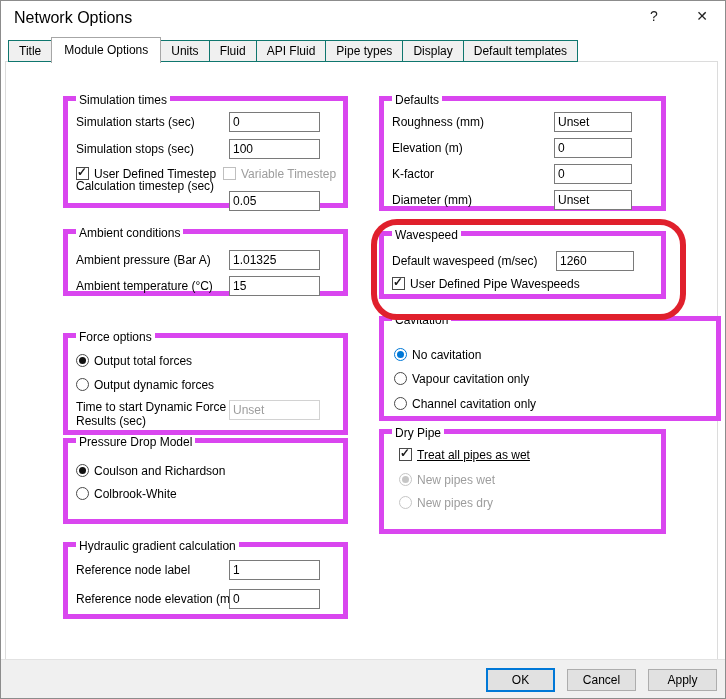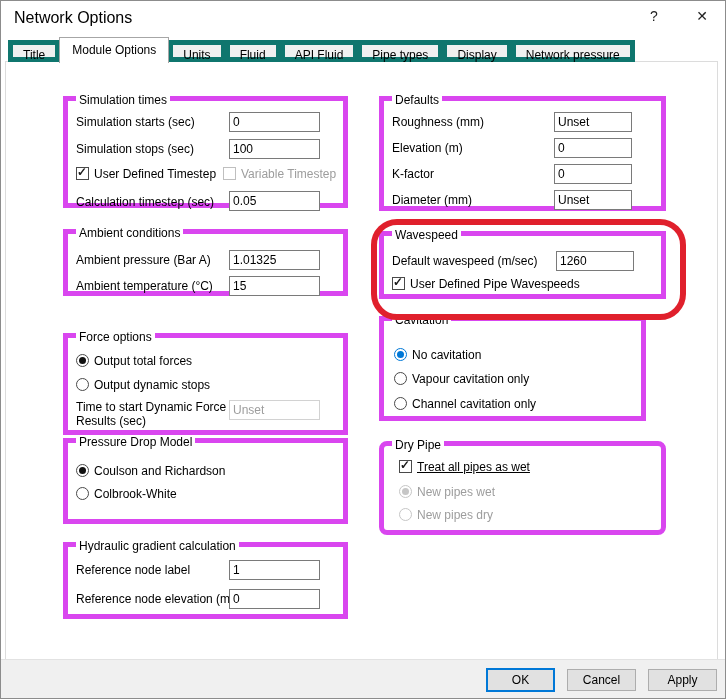--- a/index.html
+++ b/index.html
@@ -10,21 +10,21 @@
     overflow:hidden;
   }
   
   .titlebar{position:absolute;left:0;top:0;width:100%;height:30px;background:#fff;}
   .title-text{position:absolute;left:13px;top:8px;font-size:16px;white-space:nowrap;}
   .winbtn{position:absolute;top:3px;width:34px;height:24px;text-align:center;line-height:24px;font-size:14px;color:#222;cursor:default;}
   .winbtn.help{left:636px;}
   .winbtn.close{left:684px;}
   
   .tabs{position:absolute;left:7px;top:37px;height:24px;display:flex;align-items:flex-end;z-index:3;}
-  .tab{height:22px;line-height:21px;padding:0 10px;background:#f0f0f0;border:5px solid #0f766e;box-sizing:border-box;margin-left:-1px;white-space:nowrap;cursor:default;}
+  .tab{height:22px;line-height:21px;padding:0 10px;background:#f0f0f0;border:1px solid #0f766e;box-sizing:border-box;margin-left:-1px;white-space:nowrap;cursor:default;}
   .tab:first-child{margin-left:0;}
   .tab.active{height:26px;line-height:25px;padding:0 12px;background:#fff;border:1px solid #a6a6a6;border-bottom:none;margin-bottom:-1px;z-index:4;position:relative;}
   
   .panel{position:absolute;left:4px;top:60px;width:713px;height:599px;background:#fff;border:1px solid #dcdcdc;box-sizing:border-box;z-index:1;}
   
   .group{position:absolute;border:5px solid #d946ef;box-sizing:border-box;z-index:2;}
   .gtitle{position:absolute;top:-8px;left:8px;background:#fff;padding:0 3px;line-height:15px;white-space:nowrap;}
   .lbl{position:absolute;line-height:14px;white-space:nowrap;}
   .lbl.dis{color:#9d9d9d;text-align:right;}
   .lbl.wrap{white-space:normal;}
@@ -61,55 +61,55 @@
   </div>
 
   <div class="tabs">
     <div class="tab">Title</div>
     <div class="tab active">Module Options</div>
     <div class="tab">Units</div>
     <div class="tab">Fluid</div>
     <div class="tab">API Fluid</div>
     <div class="tab">Pipe types</div>
     <div class="tab">Display</div>
-    <div class="tab">Network pressure</div>
+    <div class="tab">Default templates</div>
   </div>
 
   <div class="panel"></div>
 
   <div class="group" style="left:62px;top:95px;width:285px;height:112px;">
     <span class="gtitle">Simulation times</span>
     <span class="lbl" style="left:8px;top:14px;">Simulation starts (sec)</span>
     <input class="tb" style="left: 161px; top: 11px; width: 91px;" readonly="" value="0">
     <span class="lbl" style="left:8px;top:41px;">Simulation stops (sec)</span>
     <input class="tb" style="left: 161px; top: 38px; width: 91px;" readonly="" value="100">
     <span class="cb" style="left:8px;top:66px;">
         <span class="mark">✓</span>
       </span>
     <span class="lbl" style="left:26px;top:66px;">User Defined Timestep</span>
     <span class="cb dis" style="left:155px;top:66px;"></span>
     <span class="lbl dis" style="left:173px;top:66px;">Variable Timestep</span>
-    <span class="lbl" style="left:8px;top:94px;text-align:center;">Calculation timestep (sec)</span>
+    <span class="lbl" style="left:8px;top:78px;text-align:center;">Calculation timestep (sec)</span>
     <input class="tb" style="left: 161px; top: 90px; width: 91px;" readonly="" value="0.05">
   </div>
 
   <div class="group" style="left:62px;top:228px;width:285px;height:67px;">
     <span class="gtitle">Ambient conditions</span>
     <span class="lbl" style="left:8px;top:19px;">Ambient pressure (Bar A)</span>
     <input class="tb" style="left: 161px; top: 16px; width: 91px;" readonly="" value="1.01325">
     <span class="lbl" style="left:8px;top:45px;">Ambient temperature (°C)</span>
     <input class="tb" style="left: 161px; top: 42px; width: 91px;" readonly="" value="15">
   </div>
 
   <div class="group" style="left:62px;top:316px;width:285px;height:102px;margin-top:16px;">
     <span class="gtitle">Force options</span>
     <span class="radio sel" style="left:8px;top:16px;"></span>
     <span class="lbl" style="left:26px;top:16px;">Output total forces</span>
     <span class="radio" style="left:8px;top:40px;"></span>
-    <span class="lbl" style="left:26px;top:40px;">Output dynamic stops</span>
+    <span class="lbl" style="left:26px;top:40px;">Output dynamic forces</span>
     <span class="lbl wrap" style="left:8px;top:62px;width:152px;">Time to start Dynamic Force Results (sec)</span>
     <input class="tb dis" style="left: 161px; top: 62px; width: 91px;" readonly="" value="Unset">
   </div>
 
   <div class="group" style="left:62px;top:437px;width:285px;height:86px;">
     <span class="gtitle">Pressure Drop Model</span>
     <span class="radio sel" style="left:8px;top:21px;"></span>
     <span class="lbl" style="left:26px;top:21px;">Coulson and Richardson</span>
     <span class="radio" style="left:8px;top:44px;"></span>
     <span class="lbl" style="left:26px;top:44px;">Colbrook-White</span>
@@ -140,31 +140,31 @@
     <span class="lbl" style="left:8px;top:18px;">Default wavespeed (m/sec)</span>
     <input class="tb" style="left: 172px; top: 15px; width: 78px;" readonly="" value="1260">
     <span class="cb" style="left:8px;top:41px;">
         <span class="mark">✓</span>
       </span>
     <span class="lbl" style="left:26px;top:41px;">User Defined Pipe Wavespeeds</span>
   </div>
 
   <div class="annotation"></div>
 
-  <div class="group" style="left:378px;top:315px;width:267px;height:105px;padding-left:10px;">
+  <div class="group" style="left:378px;top:315px;width:342px;height:105px;padding-left:10px;">
     <span class="gtitle">Cavitation</span>
     <span class="radio blue sel" style="left:10px;top:27px;"></span>
     <span class="lbl" style="left:28px;top:27px;">No cavitation</span>
     <span class="radio" style="left:10px;top:51px;"></span>
     <span class="lbl" style="left:28px;top:51px;">Vapour cavitation only</span>
     <span class="radio" style="left:10px;top:76px;"></span>
     <span class="lbl" style="left:28px;top:76px;">Channel cavitation only</span>
   </div>
 
-  <div class="group" style="left:378px;top:440px;width:287px;height:94px;border-radius:8px;">
+  <div class="group" style="left:378px;top:428px;width:287px;height:105px;">
     <span class="gtitle">Dry Pipe</span>
     <span class="cb" style="left:15px;top:14px;">
         <span class="mark">✓</span>
       </span>
     <span class="lbl" style="left:33px;top:14px;text-decoration:underline;">Treat all pipes as wet</span>
     <span class="radio dis sel" style="left:15px;top:39px;"></span>
     <span class="lbl dis" style="left:33px;top:39px;">New pipes wet</span>
     <span class="radio dis" style="left:15px;top:62px;"></span>
     <span class="lbl dis" style="left:33px;top:62px;">New pipes dry</span>
   </div>

